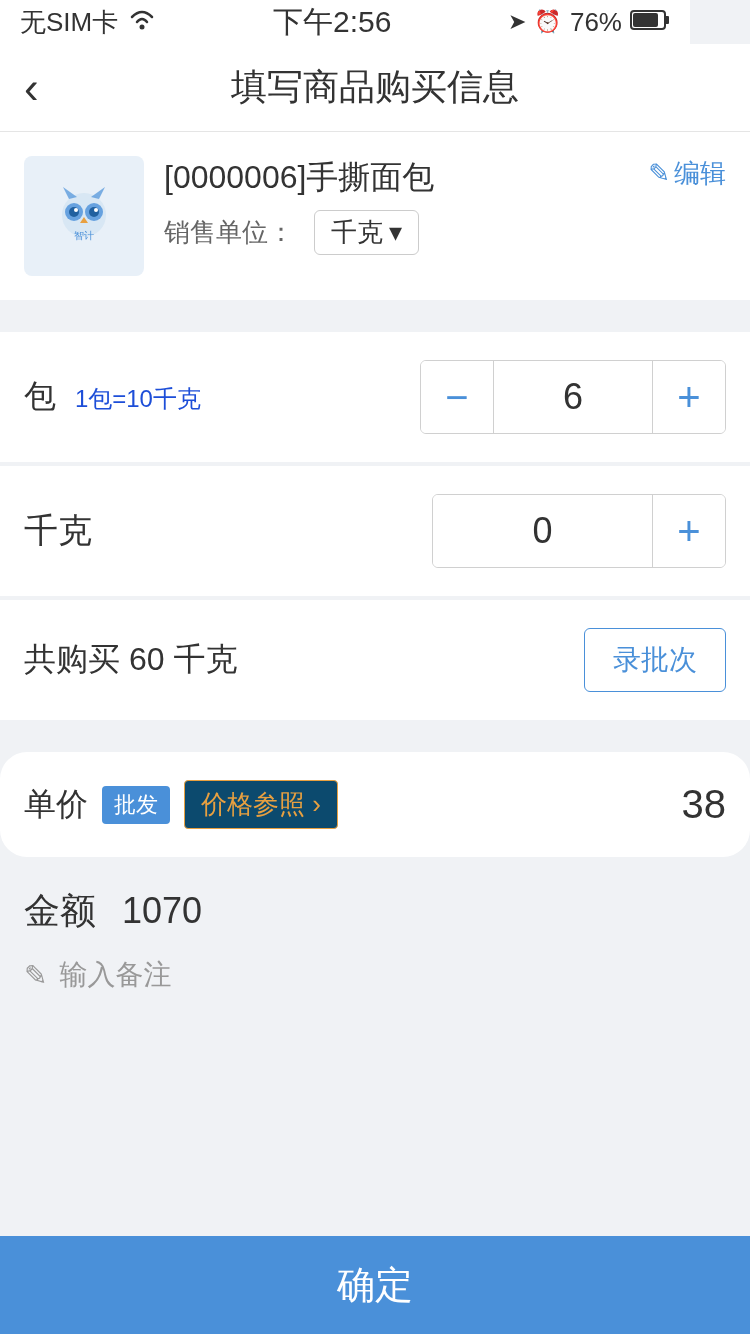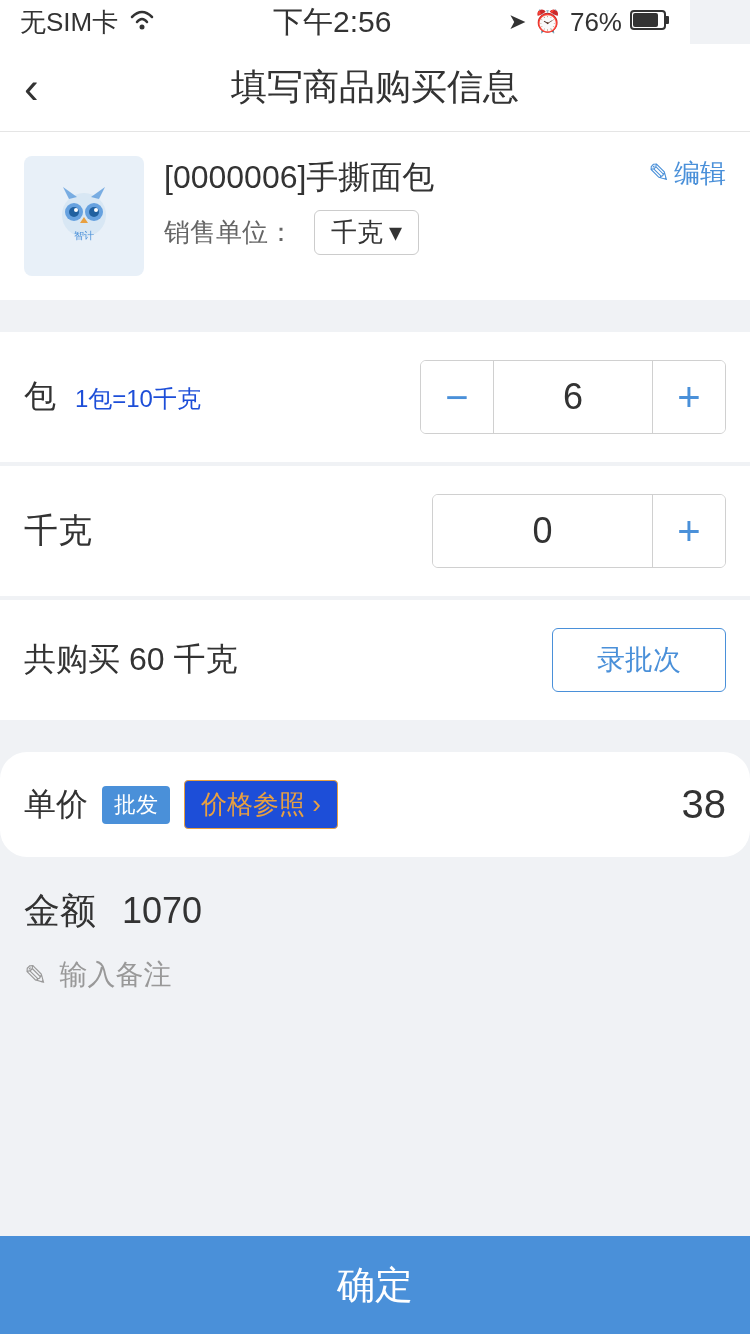--- a/index.html
+++ b/index.html
@@ -184,21 +184,21 @@
       background: #fff;
       padding: 28px 24px;
       display: flex;
       align-items: center;
       justify-content: space-between;
       margin-bottom: 16px;
     }
     .batch-btn {
       border: 1px solid #4a90d9;
       border-radius: 6px;
-      padding: 12px 44px;
+      padding: 12px 28px;
       font-size: 28px;
       color: #4a90d9;
       background: #fff;
       cursor: pointer;
     }
 
     
     .price-section {
       background: #fff;
       padding: 28px 24px;
@@ -215,21 +215,21 @@
       font-size: 22px;
       padding: 4px 12px;
       border-radius: 4px;
     }
     .price-ref-btn {
       border: 1px solid #e8a040;
       border-radius: 4px;
       padding: 6px 16px;
       font-size: 26px;
       color: #e8a040;
-      background: #1d4ed8;
+      background: #0c4a6e;
       display: flex;
       align-items: center;
       gap: 4px;
       cursor: pointer;
     }
     .price-value { font-size: 40px; color: #333; font-weight: 500; }
 
     
     .amount-section {
       background: #f0f2f5;

